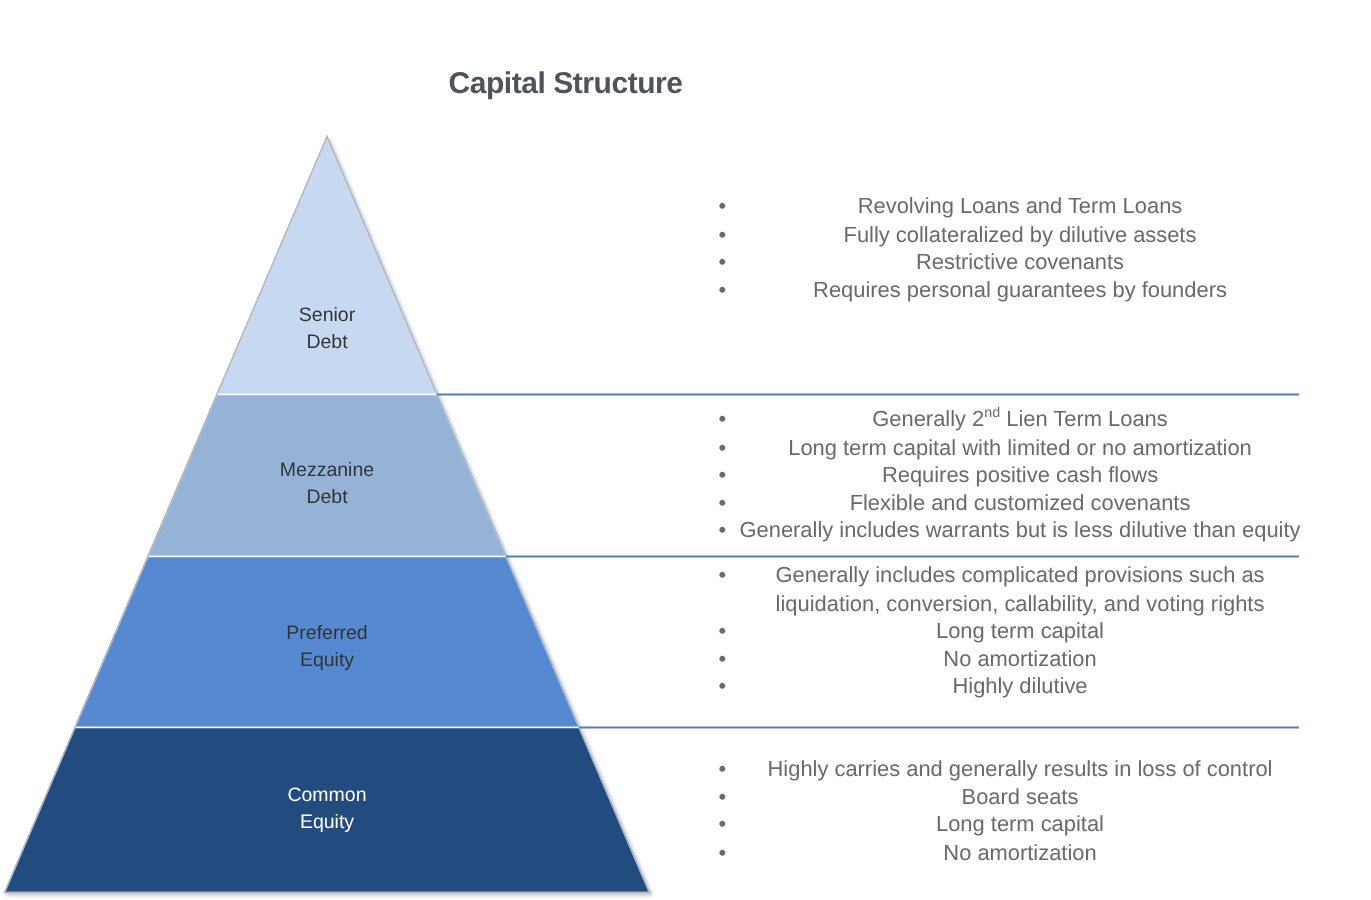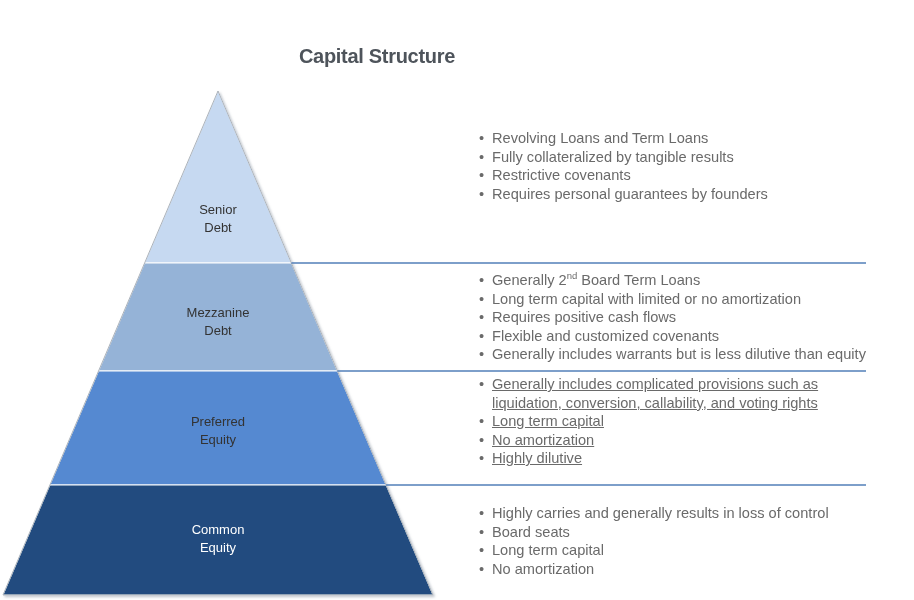--- a/index.html
+++ b/index.html
@@ -30,24 +30,24 @@
   .tl-mezzanine{top:269px;}
   .tl-preferred{top:378px;}
   .tl-common{top:486px;}
   .section{
     position:absolute;left:478px;width:390px;
     color:#6A6A6A;
     font-size:14.6px;line-height:18.5px;
   }
   .sec-senior{top:94px;}
   .sec-mezzanine{top:236px;}
-  .sec-preferred{top:340px;text-decoration:underline;}
+  .sec-preferred{top:340px;}
   .sec-common{top:469px;}
   .section ul{margin:0;padding:0;list-style:none;}
-  .section li{position:relative;padding-left:14px;}
+  .section li{position:relative;padding-left:14px;text-align:center;}
   .section li::before{
     content:"\2022";
     position:absolute;left:1px;top:0;
     color:#6A6A6A;
   }
   sup{font-size:9.5px;line-height:0;vertical-align:super;}
 </style>
 </head>
 <body>
 
@@ -78,29 +78,29 @@
   <div class="tier-label tl-mezzanine">Mezzanine
 Debt</div>
   <div class="tier-label tl-preferred">Preferred
 Equity</div>
   <div class="tier-label tl-common light-text">Common
 Equity</div>
 
   <div class="section sec-senior">
     <ul>
       <li>Revolving Loans and Term Loans</li>
-      <li>Fully collateralized by tangible results</li>
+      <li>Fully collateralized by dilutive assets</li>
       <li>Restrictive covenants</li>
       <li>Requires personal guarantees by founders</li>
     </ul>
   </div>
 
   <div class="section sec-mezzanine">
     <ul>
-      <li><span>Generally 2</span><sup>nd</sup><span> Board Term Loans</span></li>
+      <li><span>Generally 2</span><sup>nd</sup><span> Lien Term Loans</span></li>
       <li>Long term capital with limited or no amortization</li>
       <li>Requires positive cash flows</li>
       <li>Flexible and customized covenants</li>
       <li>Generally includes warrants but is less dilutive than equity</li>
     </ul>
   </div>
 
   <div class="section sec-preferred">
     <ul>
       <li>Generally includes complicated provisions such as liquidation, conversion, callability, and voting rights</li>

